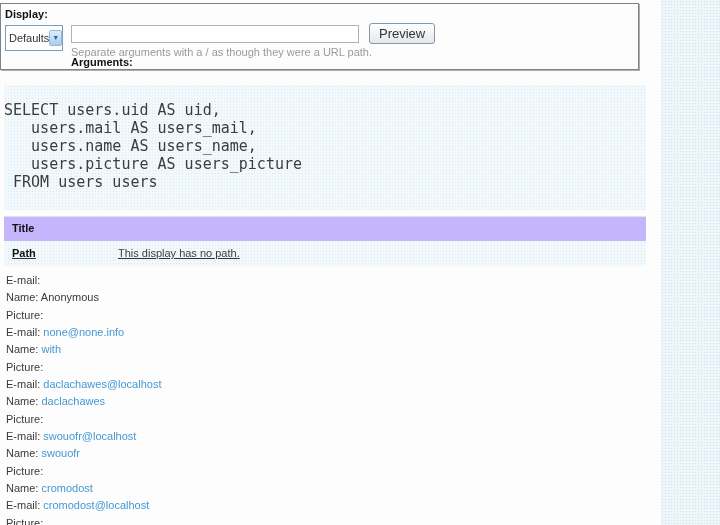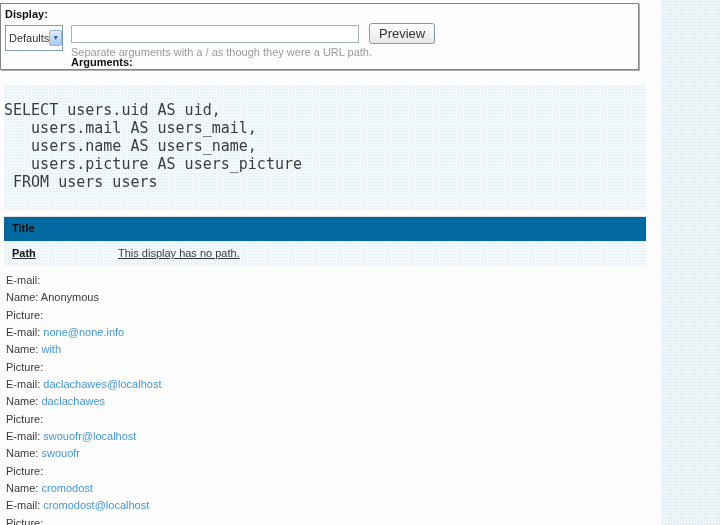--- a/index.html
+++ b/index.html
@@ -67,21 +67,21 @@
     background-image:radial-gradient(circle,#d6eaf4 28%,rgba(255,255,255,0) 32%);
     background-size:3px 3px;
   }
   .row-query .cell-label{display:flex;align-items:center;}
   .sql{
     margin:16px 0 17px 0;
     font-family:"DejaVu Sans Mono","Liberation Mono",monospace;
     font-size:15px;line-height:18px;color:#3d3d3d;white-space:pre;
   }
   .row-title{
-    margin-top:6px;border-top:1px solid #e2e2e2;background:#0369a1;
+    margin-top:6px;border-top:1px solid #e2e2e2;background:#c4b5fd;
     padding:5px 0 7px 0;align-items:center;
   }
   .row-path{
     background-color:#f2f8fb;
     background-image:radial-gradient(circle,#d6eaf4 28%,rgba(255,255,255,0) 32%);
     background-size:3px 3px;
     padding:6px 0 7px 0;align-items:center;text-decoration:underline;
   }
   
   .results{position:absolute;left:6px;top:272px;}

